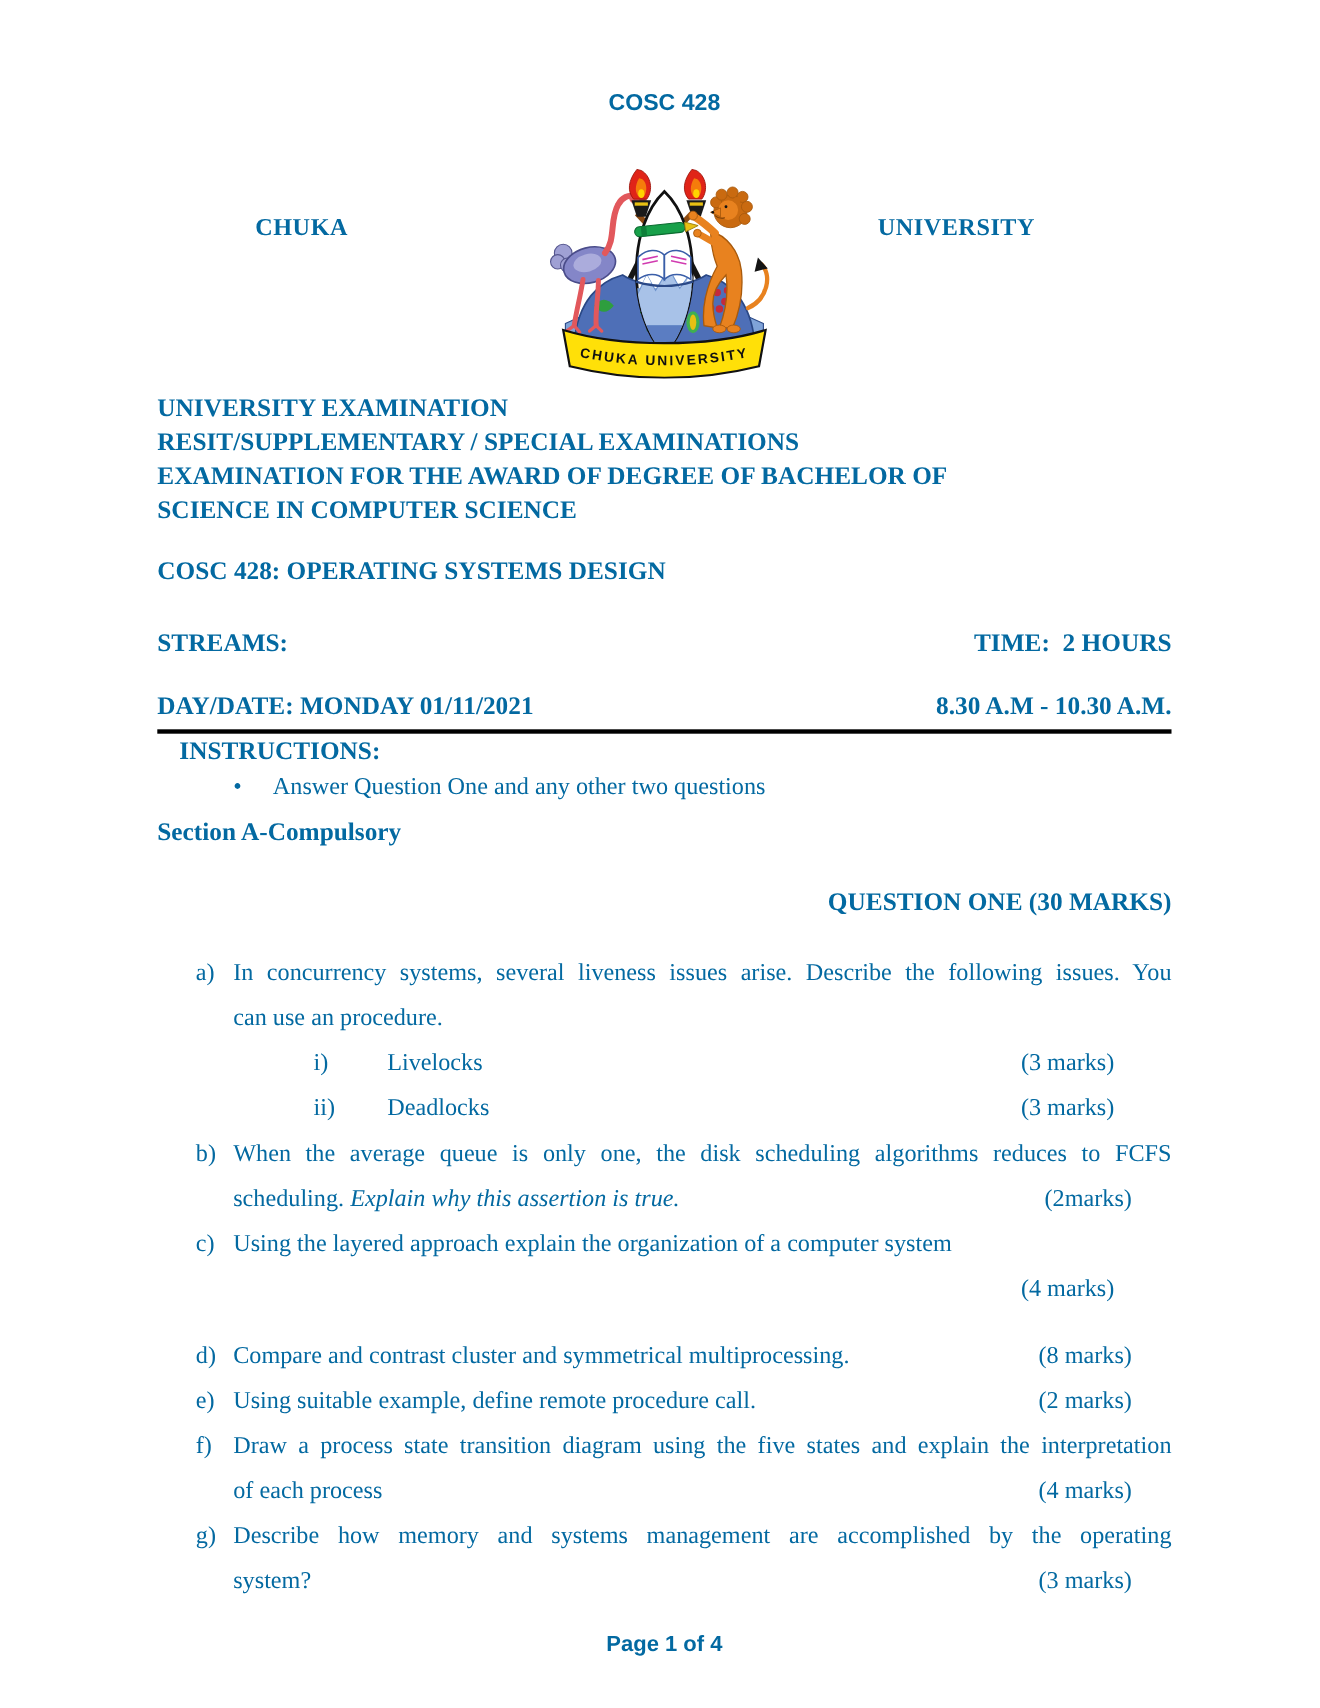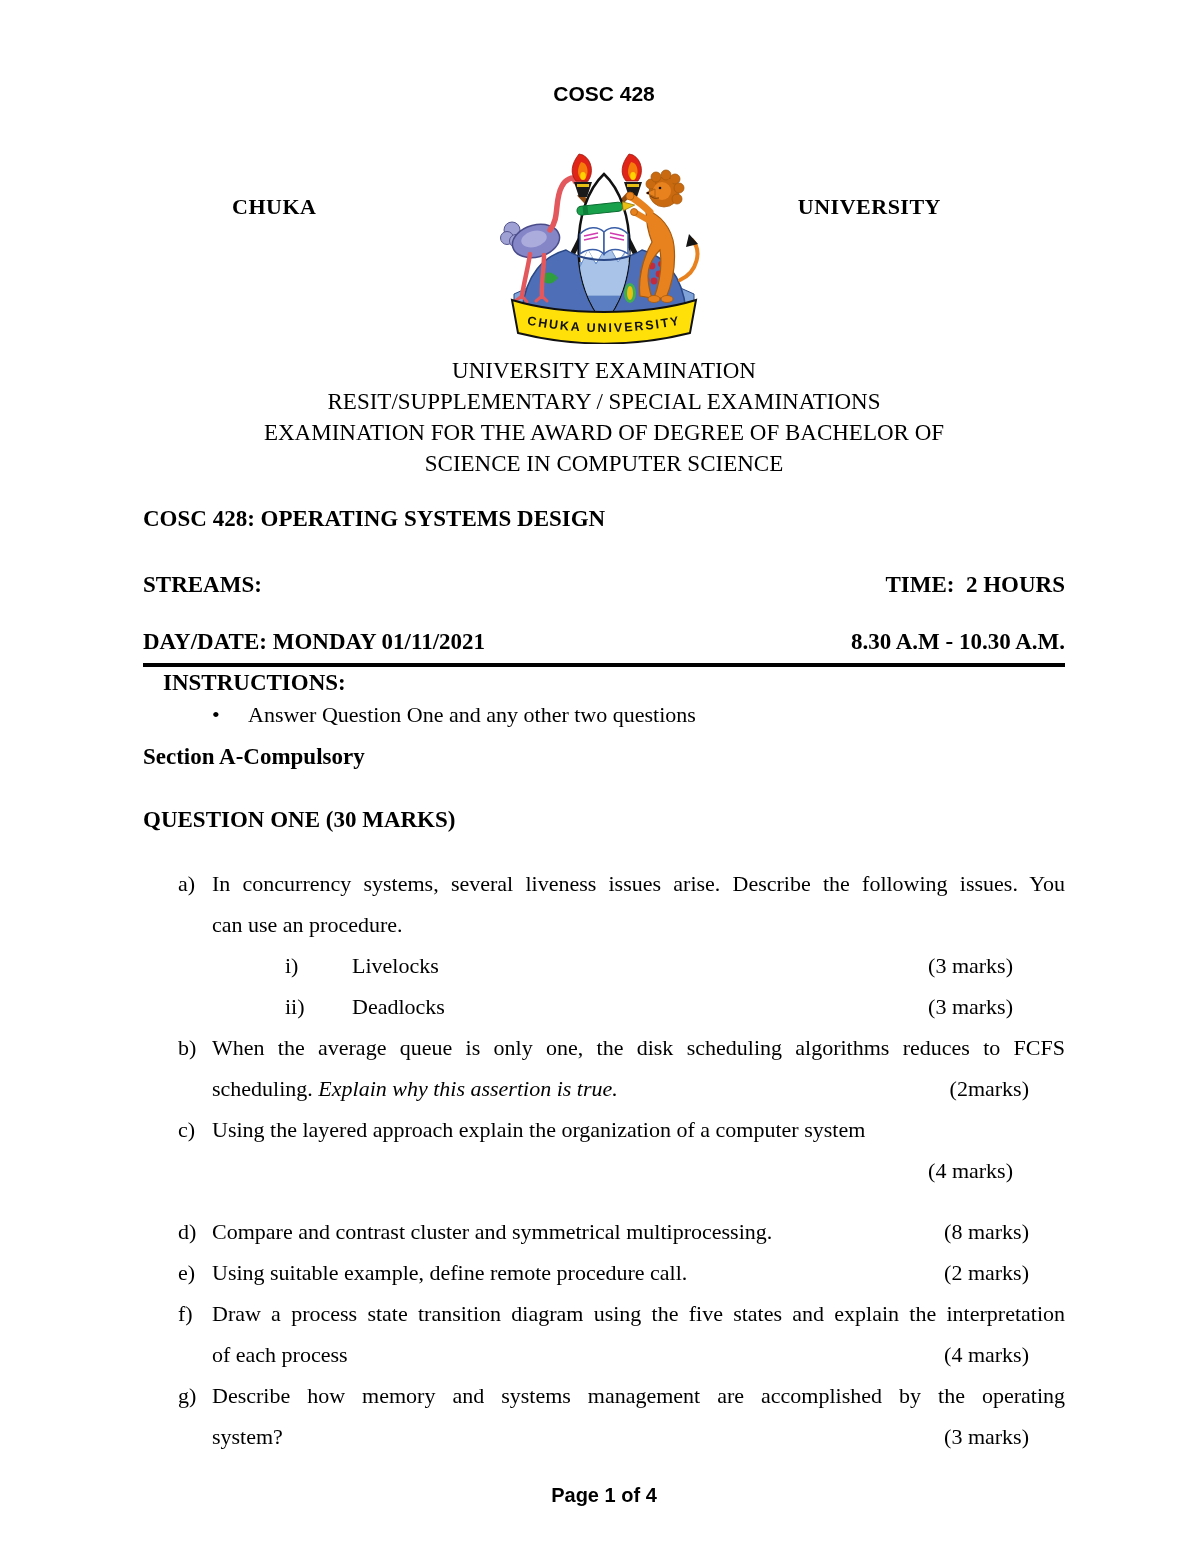--- a/index.html
+++ b/index.html
@@ -1,46 +1,46 @@
 <!DOCTYPE html>
 <html><head>
 <meta charset="utf-8">
 <style>
   html,body { margin:0; padding:0; background:#ffffff; }
   .page {
     position:relative; width:1200px; height:1553px; background:#ffffff;
-    font-family:"Liberation Serif", serif; color:#000000; overflow:hidden;
+    font-family:"Liberation Serif", serif; color:#0369a1; overflow:hidden;
   }
   .content { padding:82px 135px 0 143px; }
 
   .doc-code {
     text-align:center; font-family:"Liberation Sans", sans-serif;
     font-weight:700; font-size:21px; line-height:24px;
   }
 
   .masthead { position:relative; height:200px; margin-top:38px; }
   .mast-word { position:absolute; top:50px; font-weight:700; font-size:22px; letter-spacing:0.5px; }
   .mast-left { left:89px; }
   .mast-right { right:124px; }
   .logo-wrap { position:absolute; left:50%; top:0; transform:translateX(-50%); width:240px; height:200px; }
 
-  .title-block { margin-top:11px; text-align:center; font-weight:400; font-size:23px; line-height:31px; }
+  .title-block { margin-top:11px; font-weight:700; font-size:23px; line-height:31px; }
 
   .course-line { margin-top:27px; font-weight:700; font-size:23px; line-height:26px; }
 
   .meta-row { display:flex; justify-content:space-between; font-weight:700; font-size:23px; line-height:26px; white-space:pre-wrap; }
   .meta-streams { margin-top:40px; }
   .meta-daydate { margin-top:31px; border-bottom:4px solid #000; padding-bottom:8px; }
 
   .instr-heading { margin-top:3px; font-weight:700; font-size:23px; line-height:26px;margin-left:20px; }
   .bullet-line { margin-top:6px; font-size:22px; line-height:26px; }
   .bullet-char { display:inline-block; margin-left:69px; width:36px; }
 
   .section-heading { margin-top:16px; font-weight:700; font-size:23px; line-height:26px; }
-  .q1-heading { margin-top:36px; font-weight:700; font-size:23px; line-height:27px; }
+  .q1-heading { margin-top:36px; font-weight:700; font-size:23px; line-height:27px;text-align:right; }
 
   .questions { margin-top:30px; font-size:22px; line-height:41px; }
   .q-row { display:flex; }
   .q-row.gap-after { margin-bottom:20px; }
   .q-label { flex:none; width:69px; padding-left:35px; box-sizing:border-box; }
   .q-content { flex:1; position:relative; }
   .jline { display:block; text-align:justify; text-align-last:justify; }
   .nline { display:block; }
   .marks-abs { position:absolute; right:36px; bottom:0; line-height:41px; }
   .marks-line { display:block; text-align:right; padding-right:52px; }

